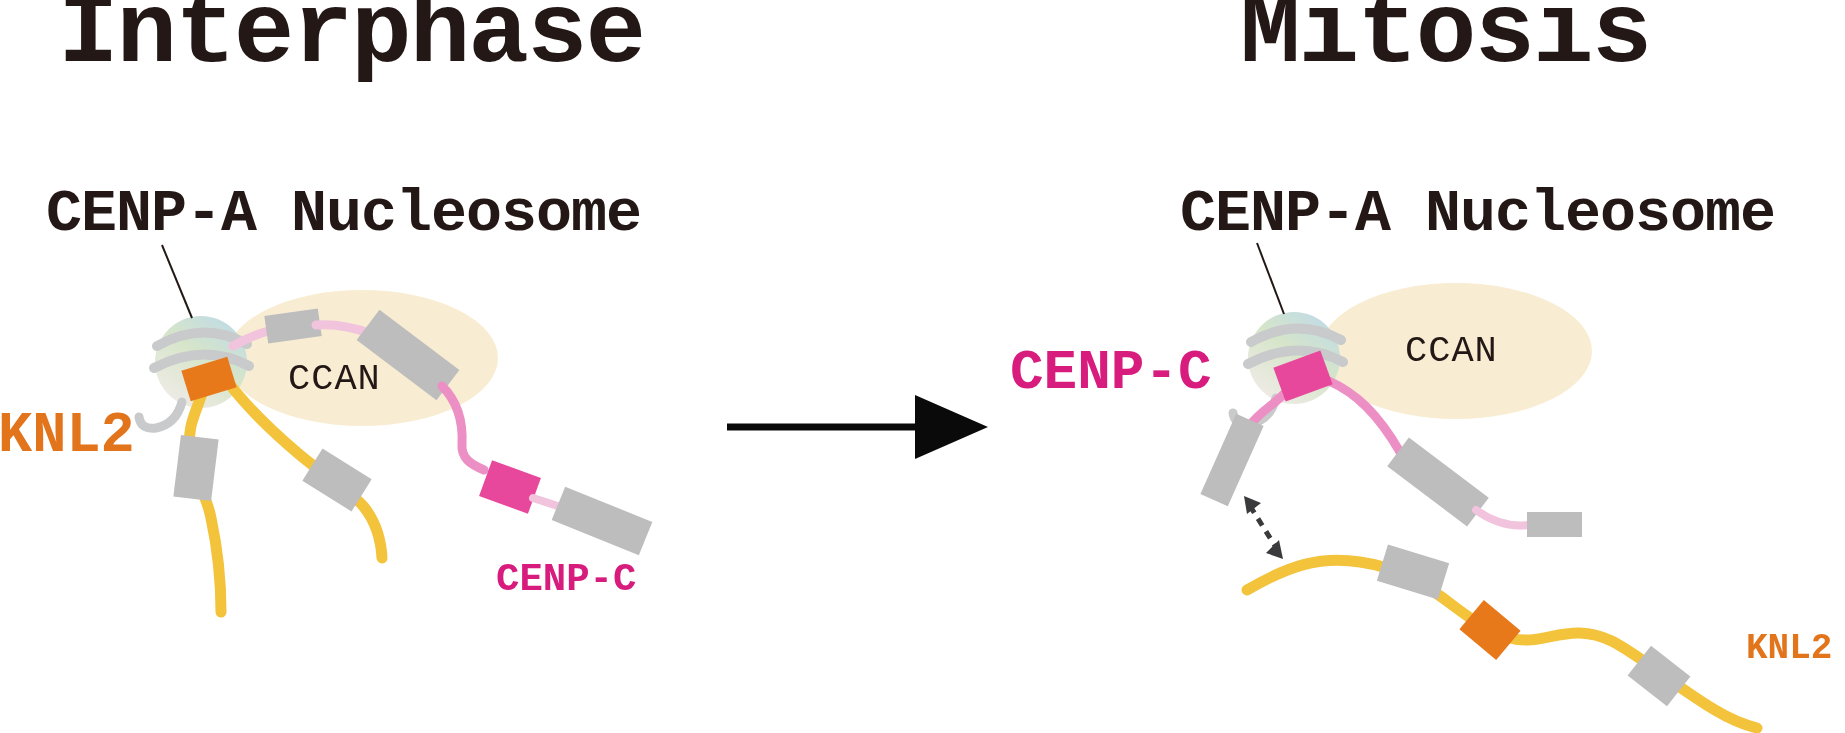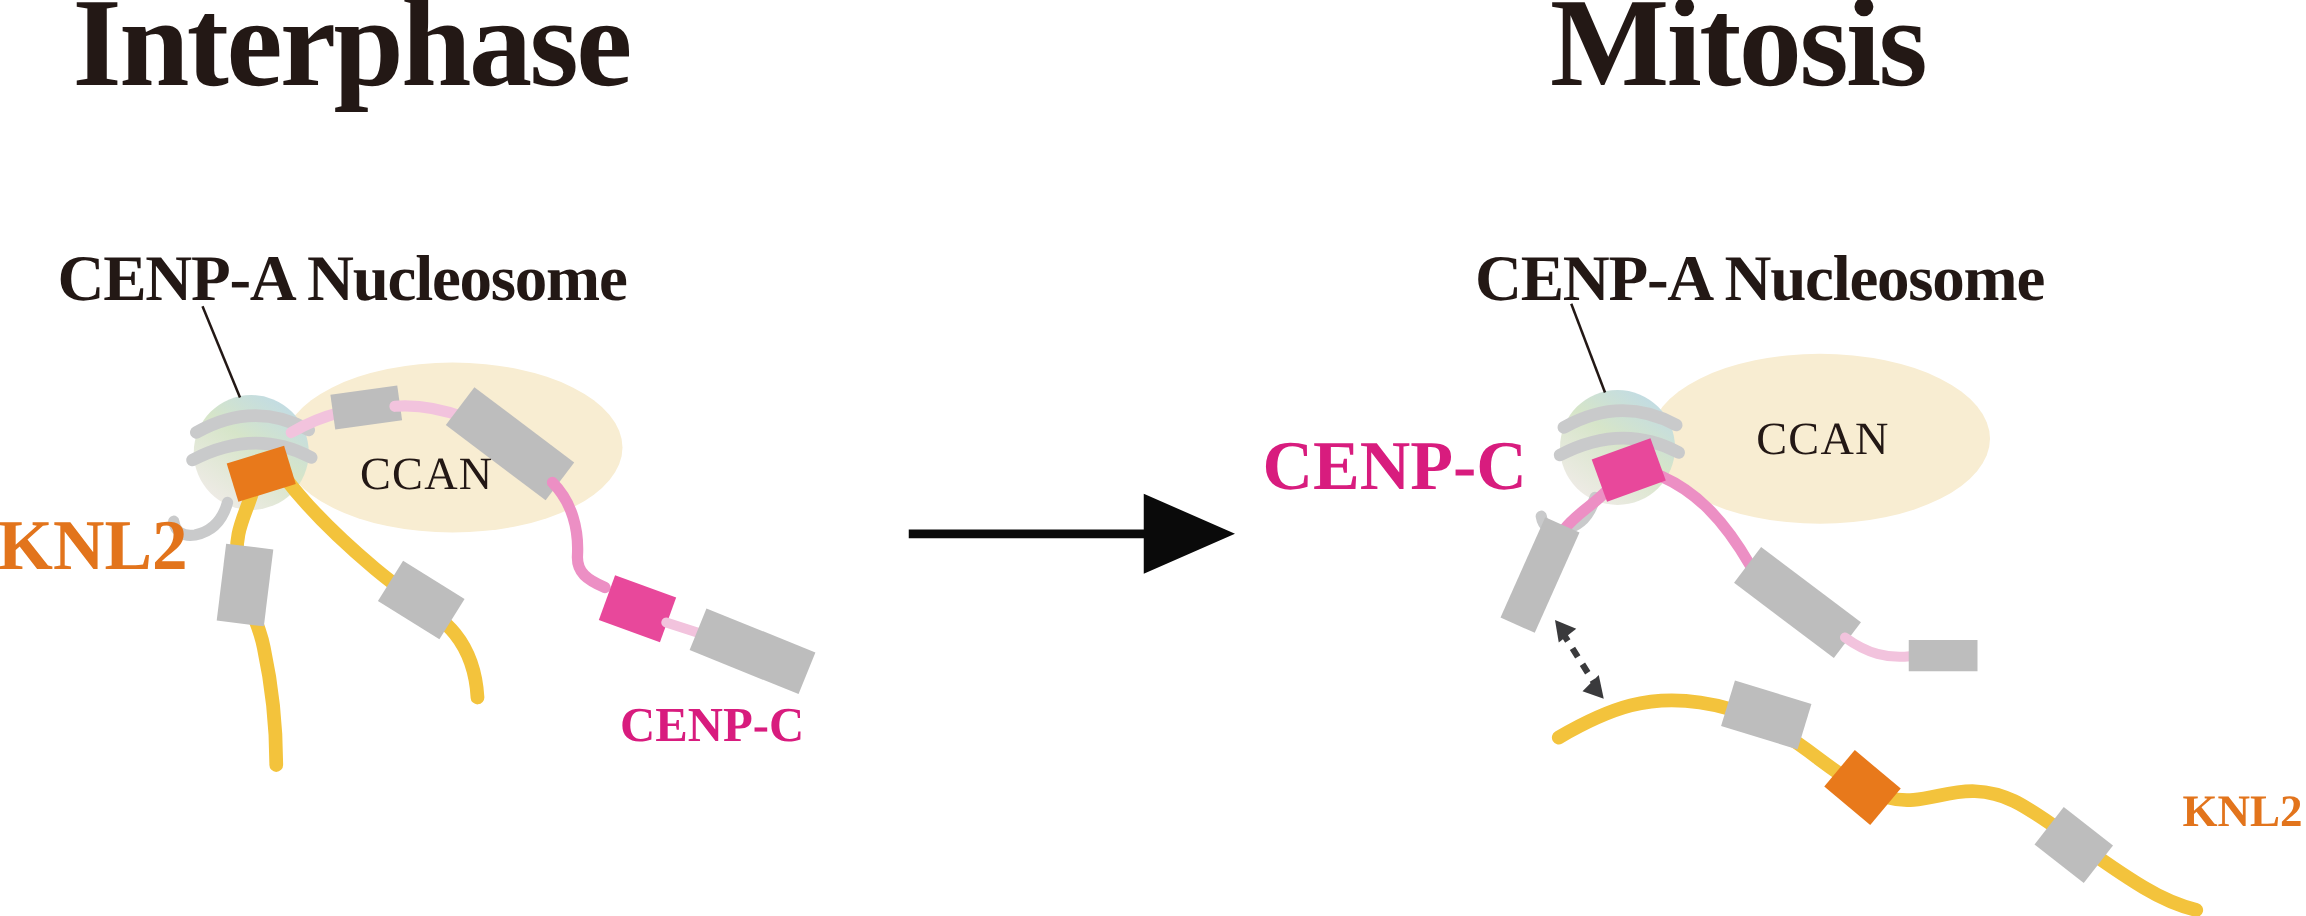--- a/index.html
+++ b/index.html
@@ -1,30 +1,30 @@
 <!DOCTYPE html>
 <html style="--ink: #231815; --arrow_black: #0a0a0a; --orange: #E8791B; --orangeText: #E2741C; --yellow: #F3C33C; --gray: #BDBDBD; --lightGray: #C9CACB; --beige: #F8EDD2; --pinkLight: #F2C3DD; --pinkMid: #EC8FC4; --magentaRect: #E8489B; --magentaText: #D81C7E; --dashArrow: #3A3A3C;"><head>
 <meta charset="utf-8">
 <style>
   html,body{margin:0;padding:0;background:#ffffff;}
   #stage{
     position:relative;
     width:1845px;height:733px;
     background:#fff;
     overflow:hidden;
-    font-family:Liberation Serif, serif;
+    font-family:Liberation Mono, monospace;
     text-align:center;
   }
   #art{position:absolute;left:0;top:0;}
   .lbl{position:absolute;line-height:1;white-space:nowrap;}
   .title{
     font-size:101px;font-weight:bold;letter-spacing:-2px;color:var(--ink);
   }
   .nuc-label{
-    font-size:52px;font-weight:bold;letter-spacing:-1px;color:var(--ink);margin-top:14px;
+    font-size:60px;font-weight:bold;letter-spacing:-1px;color:var(--ink);
   }
   .ccan{font-size:37px;font-weight:normal;color:var(--ink);letter-spacing:1px;}
   .knl2-big{font-size:57px;font-weight:bold;color:var(--orangeText);}
   .knl2-small{font-size:36px;font-weight:bold;color:var(--orangeText);}
   .cenpc-small{font-size:39px;font-weight:bold;color:var(--magentaText);}
   .cenpc-big{font-size:56px;font-weight:bold;color:var(--magentaText);}
 </style>
 </head>
 <body>
 

